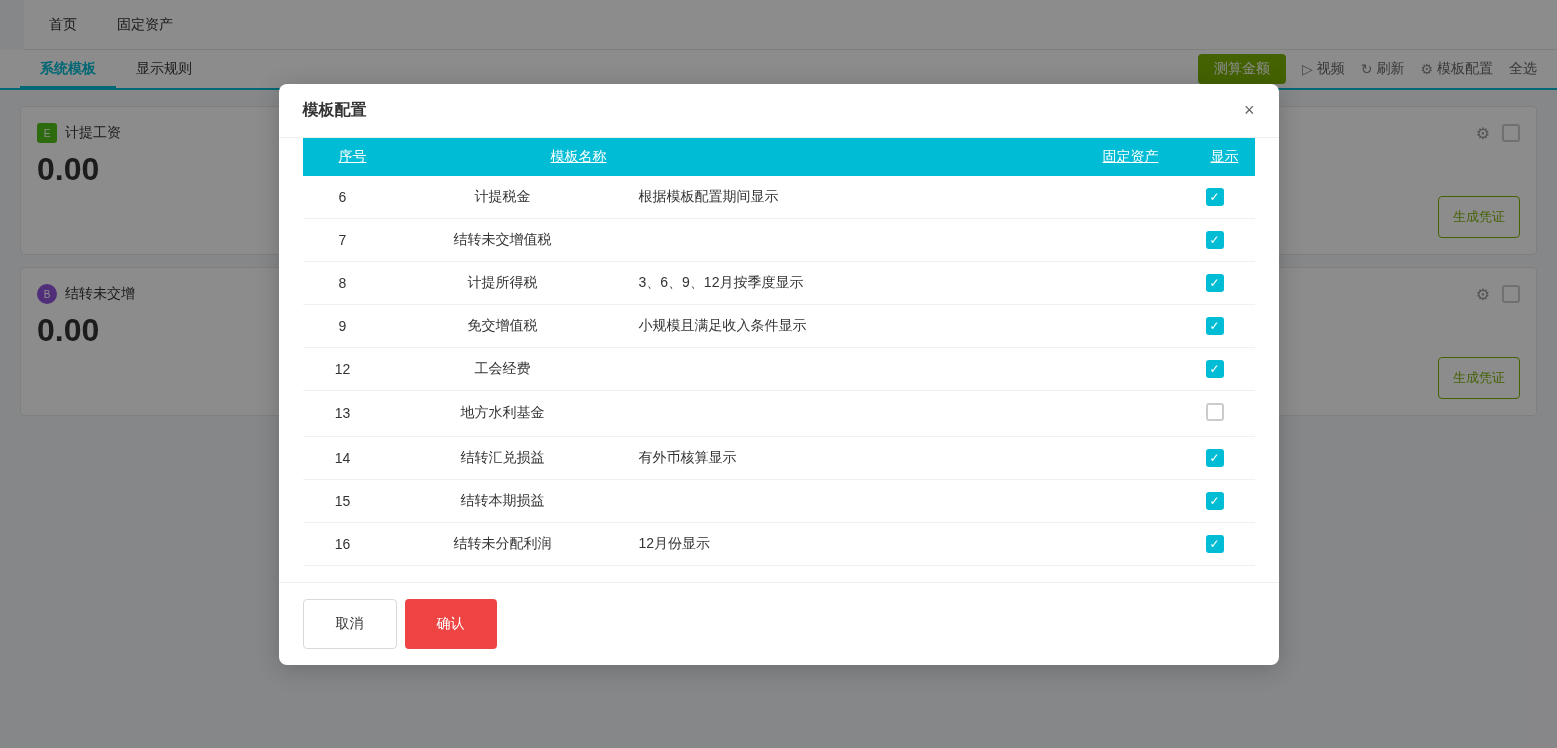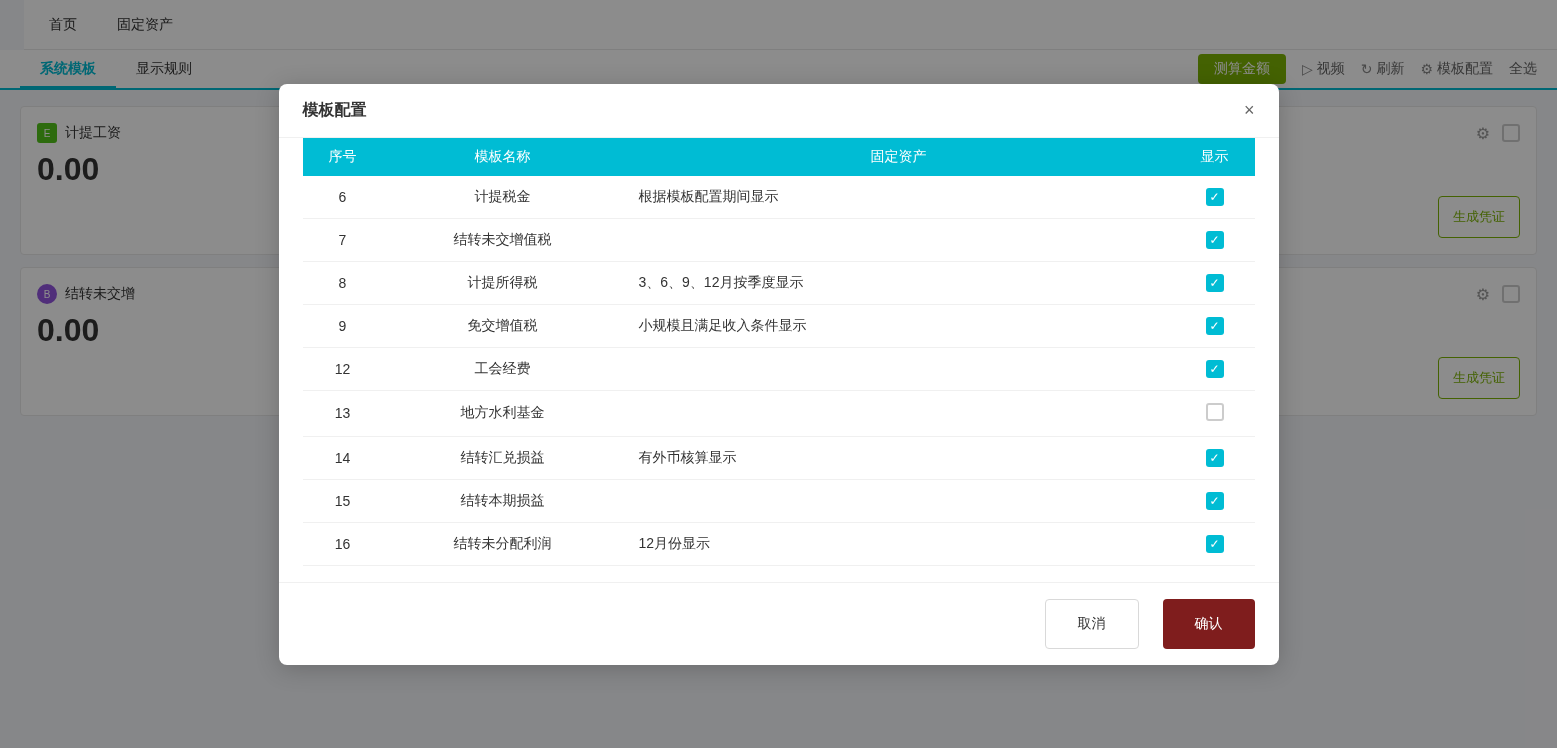--- a/index.html
+++ b/index.html
@@ -180,23 +180,24 @@
       width: 100%;
       border-collapse: collapse;
       margin-top: 0;
     }
     .config-table thead tr {
       background: #00bcd4;
       color: #fff;
     }
     .config-table thead th {
       padding: 10px 16px;
-      text-align: center;
+      text-align: right;
       font-size: 14px;
       font-weight: 500;
+      text-decoration: underline;
     }
     .config-table thead th:first-child {
       width: 80px;
     }
     .config-table thead th:nth-child(2) {
       width: 240px;
     }
     .config-table thead th:nth-child(3) {
       flex: 1;
     }
@@ -235,36 +236,36 @@
       border-radius: 3px;
       display: inline-flex;
       align-items: center;
       justify-content: center;
       cursor: pointer;
     }
 
     
     .dialog-footer {
       display: flex;
-      justify-content: flex-end;
-      gap: 24px;
+      justify-content: flex-start;
+      gap: 8px;
       padding: 16px 24px;
       border-top: 1px solid #f0f0f0;
     }
     .btn-cancel {
       background: #fff;
       border: 1px solid #d9d9d9;
       color: #333;
       border-radius: 4px;
       padding: 8px 32px;
       cursor: pointer;
       font-size: 14px;
     }
     .btn-confirm {
-      background: #7f1d1d;
+      background: #ef4444;
       border: none;
       color: #fff;
       border-radius: 4px;
       padding: 16px 32px;
       cursor: pointer;
       font-size: 14px;
     }
 
     
     .dialog-body::-webkit-scrollbar { width: 6px; }

